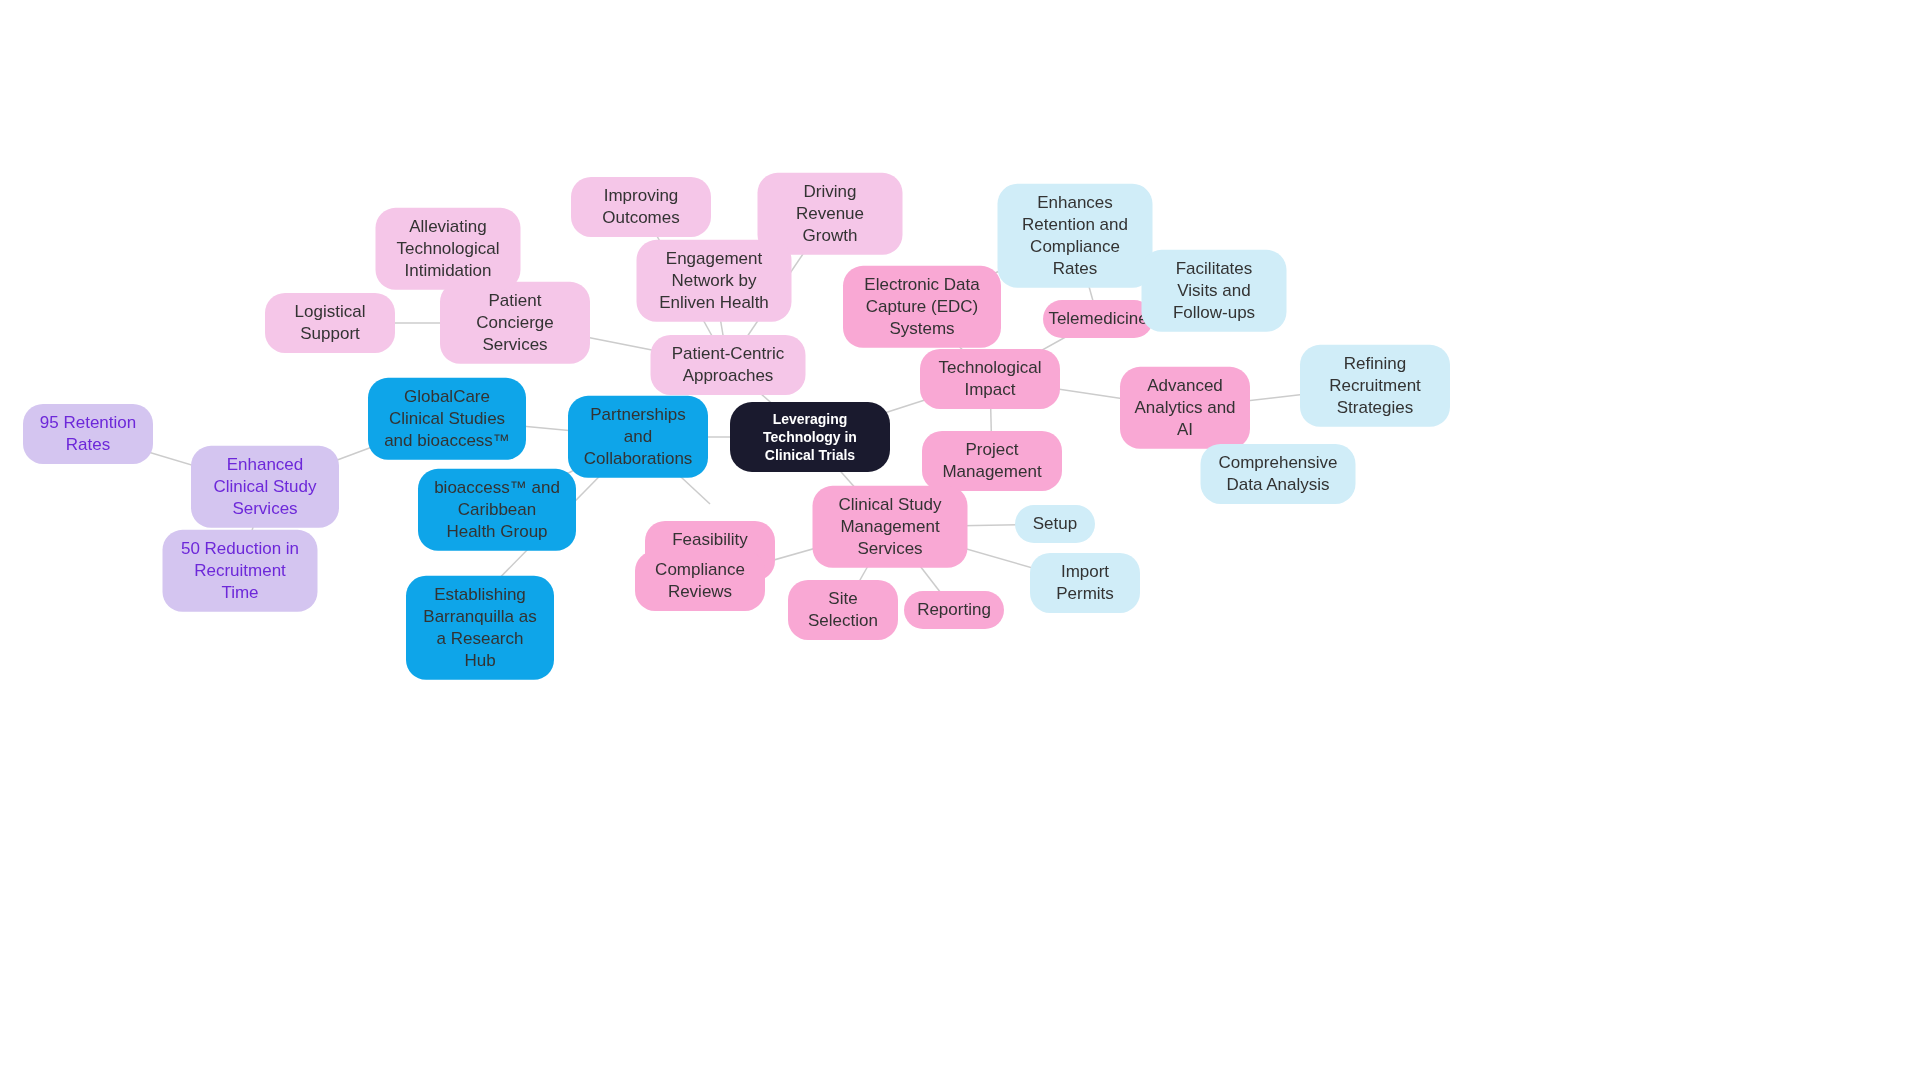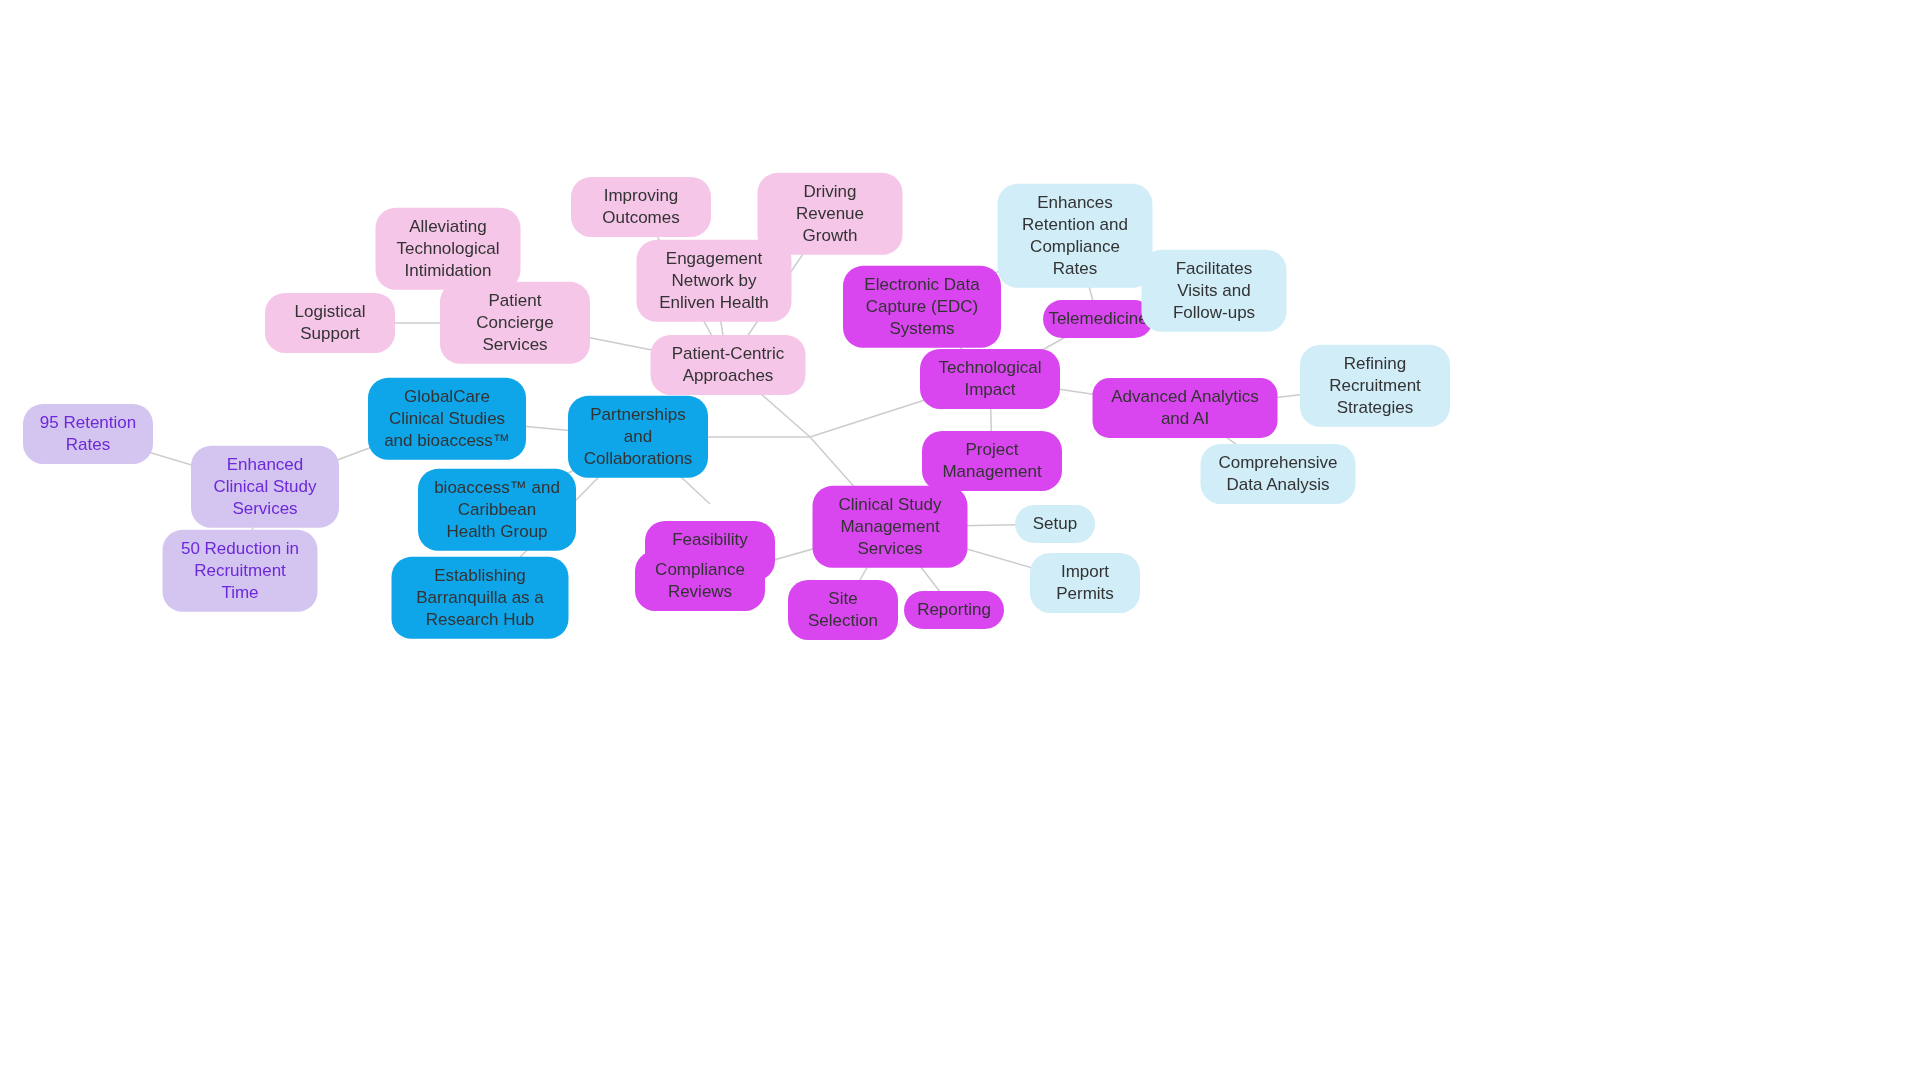--- a/index.html
+++ b/index.html
@@ -49,21 +49,21 @@
       background: #f5c6e8;
       color: #333;
       border: none;
     }
     .node-purple {
       background: #0ea5e9;
       color: #333;
       border: none;
     }
     .node-blue {
-      background: #d946ef;
+      background: #f9a8d4;
       color: #333;
       border: none;
     }
     .node-lightblue {
       background: #d0edf8;
       color: #333;
       border: none;
     }
     .node-lavender {
       background: #d4c5f0;
@@ -101,40 +101,41 @@
       <line x1="1098" y1="319" x2="1075" y2="236" stroke="#cccccc" stroke-width="1.5"></line>
       <line x1="1098" y1="319" x2="1214" y2="291" stroke="#cccccc" stroke-width="1.5"></line>
       <line x1="1185" y1="408" x2="1375" y2="386" stroke="#cccccc" stroke-width="1.5"></line>
       <line x1="1185" y1="408" x2="1278" y2="474" stroke="#cccccc" stroke-width="1.5"></line>
       <line x1="890" y1="527" x2="700" y2="581" stroke="#cccccc" stroke-width="1.5"></line>
       <line x1="890" y1="527" x2="843" y2="610" stroke="#cccccc" stroke-width="1.5"></line>
       <line x1="890" y1="527" x2="954" y2="610" stroke="#cccccc" stroke-width="1.5"></line>
       <line x1="890" y1="527" x2="1055" y2="524" stroke="#cccccc" stroke-width="1.5"></line>
       <line x1="890" y1="527" x2="1085" y2="583" stroke="#cccccc" stroke-width="1.5"></line>
     </svg>
+<div class="node node-center" style="left: 810px; top: 437px; width: 160px; height: 70px;">Leveraging Technology in Clinical Trials</div>
     <div class="node node-pink" style="left: 728px; top: 365px; width: 155px; min-height: 44px;">Patient-Centric Approaches</div>
     <div class="node node-pink" style="left: 515px; top: 323px; width: 150px; min-height: 44px;">Patient Concierge Services</div>
     <div class="node node-pink" style="left: 330px; top: 323px; width: 130px; min-height: 36px;">Logistical Support</div>
     <div class="node node-pink" style="left: 448px; top: 249px; width: 145px; min-height: 50px;">Alleviating Technological Intimidation</div>
     <div class="node node-pink" style="left: 641px; top: 207px; width: 140px; min-height: 36px;">Improving Outcomes</div>
     <div class="node node-pink" style="left: 830px; top: 214px; width: 145px; min-height: 36px;">Driving Revenue Growth</div>
     <div class="node node-pink" style="left: 714px; top: 281px; width: 155px; min-height: 50px;">Engagement Network by Enliven Health</div>
     <div class="node node-purple" style="left: 638px; top: 437px; width: 140px; min-height: 50px;">Partnerships and Collaborations</div>
     <div class="node node-purple" style="left: 447px; top: 419px; width: 158px; min-height: 50px;">GlobalCare Clinical Studies and bioaccess™</div>
     <div class="node node-purple" style="left: 497px; top: 510px; width: 158px; min-height: 50px;">bioaccess™ and Caribbean Health Group</div>
-    <div class="node node-purple" style="left: 480px; top: 598px; width: 177px; min-height: 50px; text-align: center;">Establishing Barranquilla as a Research Hub</div>
+    <div class="node node-purple" style="left: 480px; top: 628px; width: 148px; min-height: 50px; text-align: center;">Establishing Barranquilla as a Research Hub</div>
     <div class="node node-lavender" style="left: 265px; top: 487px; width: 148px; min-height: 50px;">Enhanced Clinical Study Services</div>
     <div class="node node-lavender" style="left: 88px; top: 434px; width: 130px; min-height: 36px;">95 Retention Rates</div>
     <div class="node node-lavender" style="left: 240px; top: 571px; width: 155px; min-height: 50px;">50 Reduction in Recruitment Time</div>
     <div class="node node-blue" style="left: 990px; top: 379px; width: 140px; min-height: 44px;">Technological Impact</div>
     <div class="node node-blue" style="left: 922px; top: 307px; width: 158px; min-height: 50px;">Electronic Data Capture (EDC) Systems</div>
     <div class="node node-blue" style="left: 1098px; top: 319px; width: 110px; min-height: 36px;">Telemedicine</div>
     <div class="node node-lightblue" style="left: 1075px; top: 236px; width: 155px; min-height: 50px;">Enhances Retention and Compliance Rates</div>
     <div class="node node-lightblue" style="left: 1214px; top: 291px; width: 145px; min-height: 44px;">Facilitates Visits and Follow-ups</div>
-    <div class="node node-blue" style="left: 1185px; top: 408px; width: 185px; min-height: 36px; border-radius: 17px;">Advanced Analytics and AI</div>
+    <div class="node node-blue" style="left: 1185px; top: 408px; width: 130px; min-height: 36px;">Advanced Analytics and AI</div>
     <div class="node node-lightblue" style="left: 1375px; top: 386px; width: 150px; min-height: 44px;">Refining Recruitment Strategies</div>
     <div class="node node-lightblue" style="left: 1278px; top: 474px; width: 155px; min-height: 36px;">Comprehensive Data Analysis</div>
     <div class="node node-blue" style="left: 992px; top: 461px; width: 140px; min-height: 36px;">Project Management</div>
     <div class="node node-blue" style="left: 890px; top: 527px; width: 155px; min-height: 50px;">Clinical Study Management Services</div>
     <div class="node node-blue" style="left: 710px; top: 504px; width: 130px; min-height: 36px; margin-top: 47px;">Feasibility Studies</div>
     <div class="node node-blue" style="left: 700px; top: 581px; width: 130px; min-height: 36px;">Compliance Reviews</div>
     <div class="node node-blue" style="left: 843px; top: 610px; width: 110px; min-height: 36px;">Site Selection</div>
     <div class="node node-blue" style="left: 954px; top: 610px; width: 100px; min-height: 36px;">Reporting</div>
     <div class="node node-lightblue" style="left: 1055px; top: 524px; width: 80px; min-height: 36px;">Setup</div>
     <div class="node node-lightblue" style="left: 1085px; top: 583px; width: 110px; min-height: 36px;">Import Permits</div>

